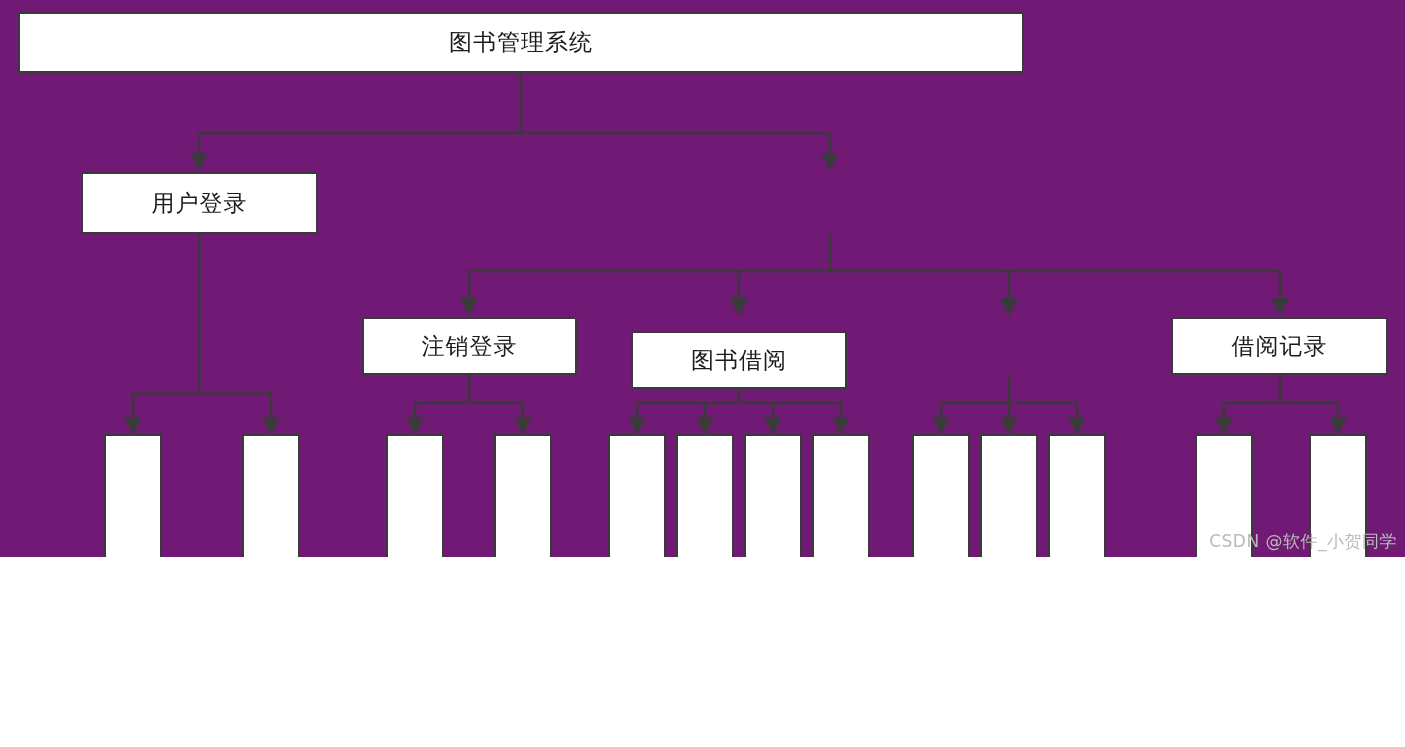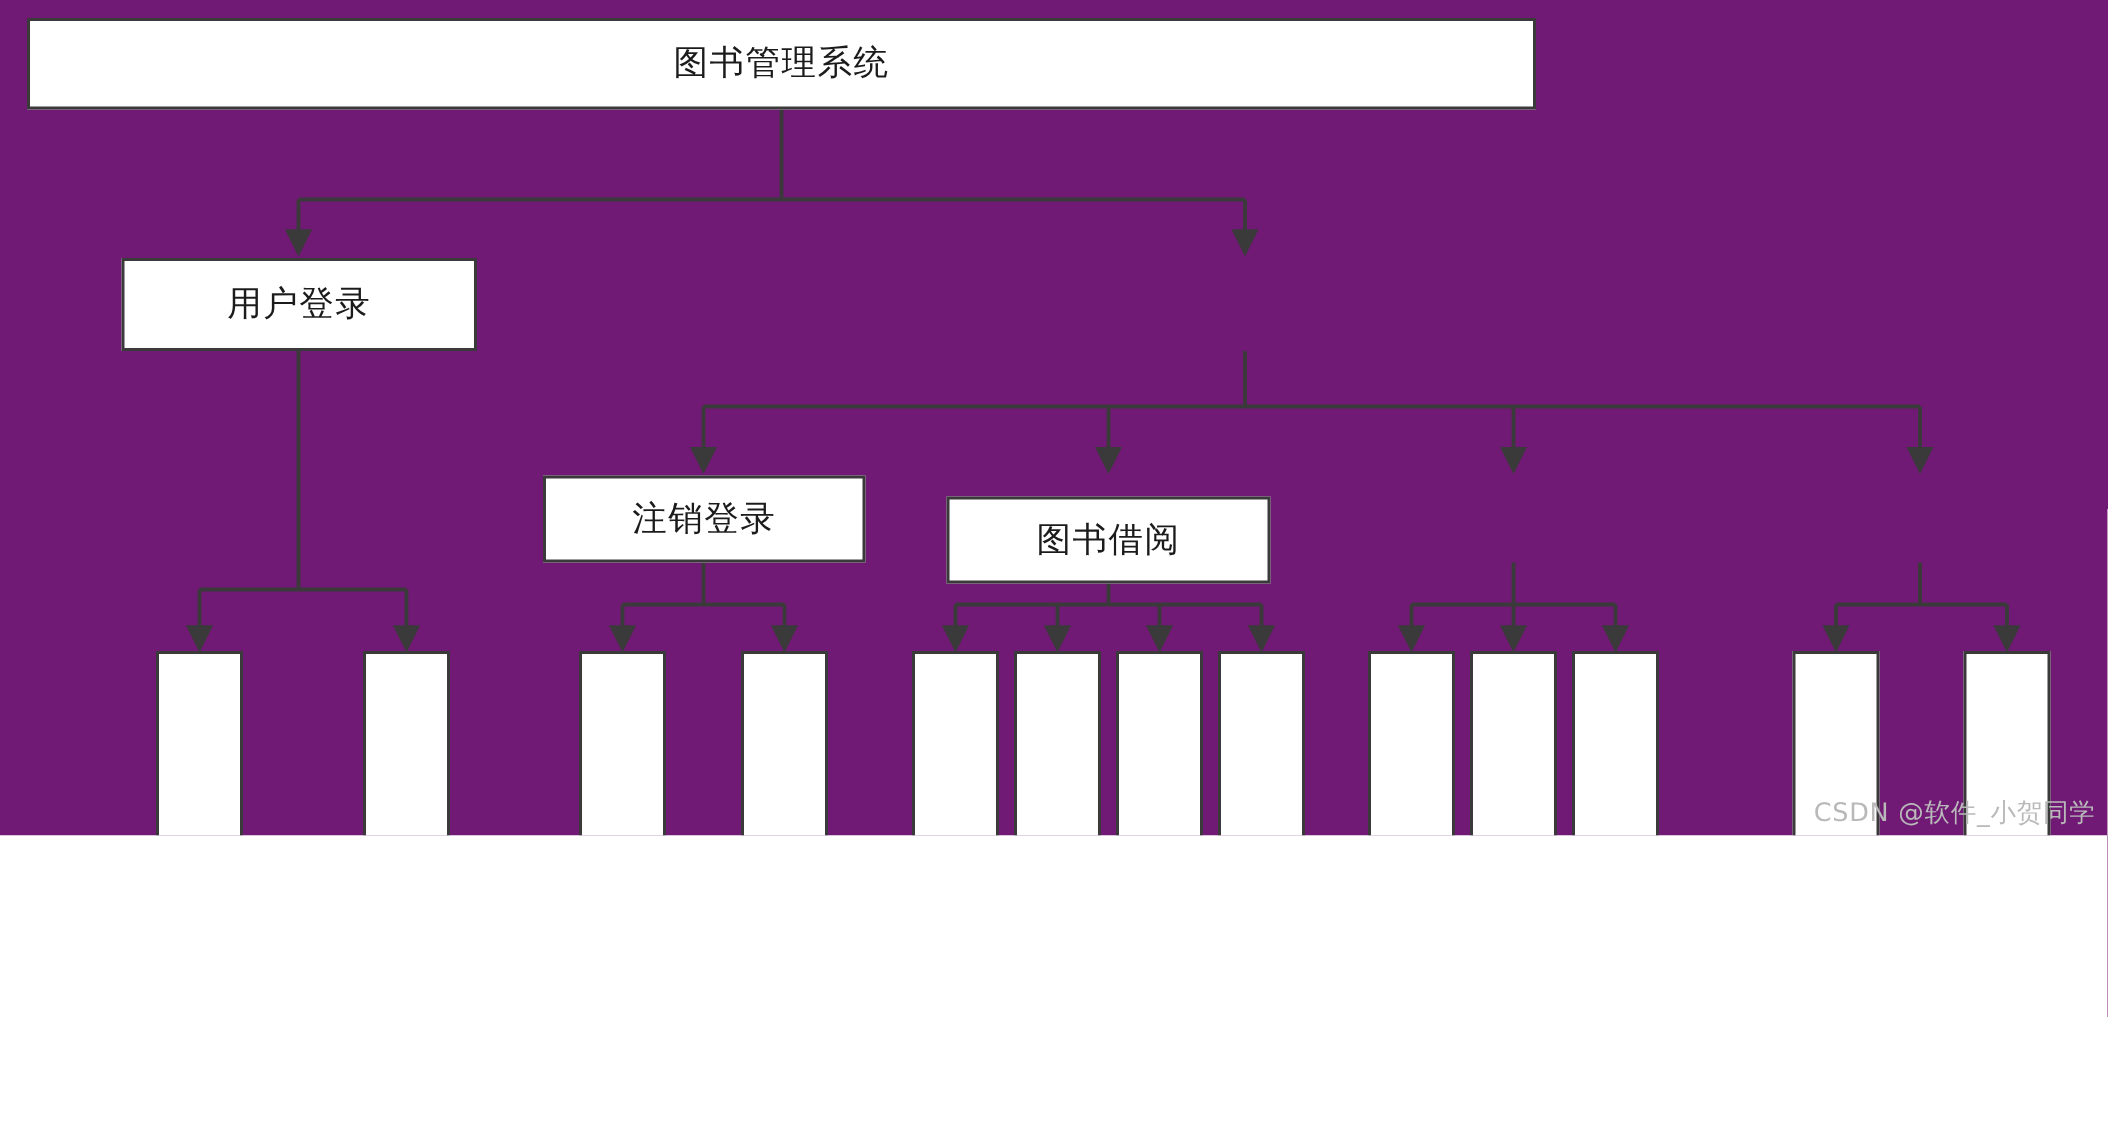--- a/index.html
+++ b/index.html
@@ -140,20 +140,23 @@
   <div class="node-box horizontal" style="left:81px; top:172px; width:237px; height:62px;">
     <span class="node-label">用户登录</span>
   </div>
 
   <div class="node-box horizontal" style="left:362px; top:317px; width:215px; height:58px;">
     <span class="node-label">注销登录</span>
   </div>
   <div class="node-box horizontal" style="left:631px; top:331px; width:216px; height:58px;">
     <span class="node-label">图书借阅</span>
   </div>
+  <div class="node-box horizontal" style="left:1171px; top:317px; width:217px; height:58px;">
+    <span class="node-label">借阅记录</span>
+  </div>
 
   <div class="node-box vertical" style="left:104px; top:434px; width:58px; height:301px;">
     <span class="node-label">用户登录</span>
   </div>
   <div class="node-box vertical" style="left:242px; top:434px; width:58px; height:301px;">
     <span class="node-label">注销登录</span>
   </div>
 
   <div class="node-box vertical" style="left:386px; top:434px; width:58px; height:301px;">
     <span class="node-label">查询图书</span>

